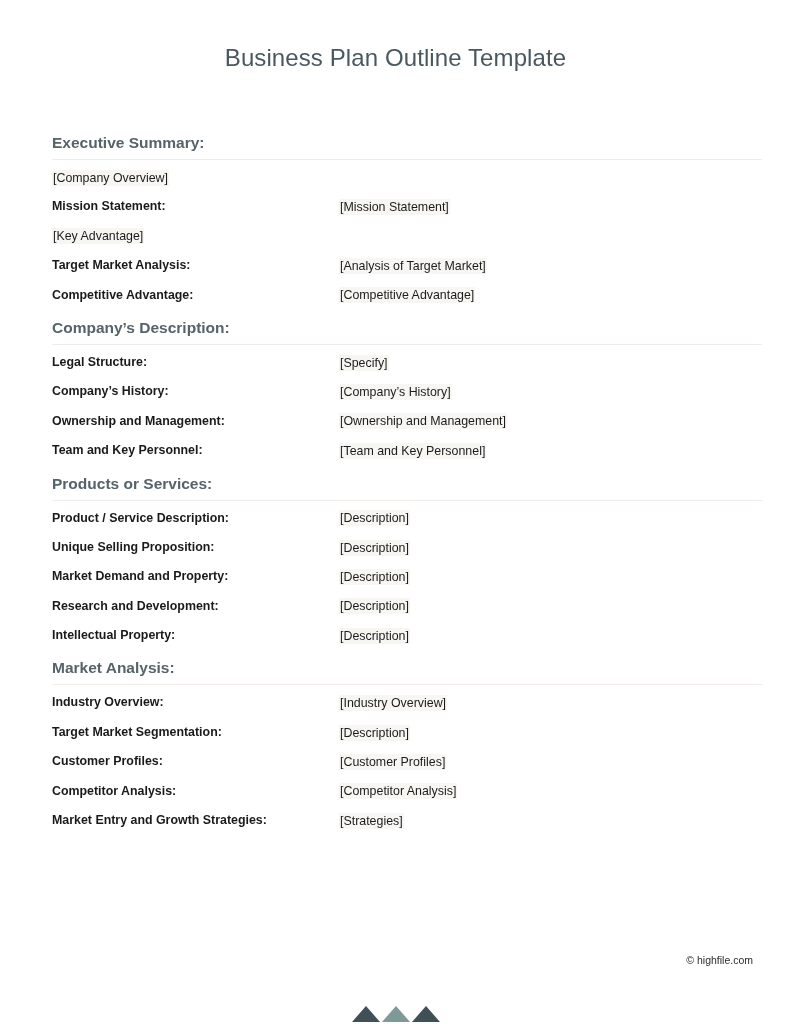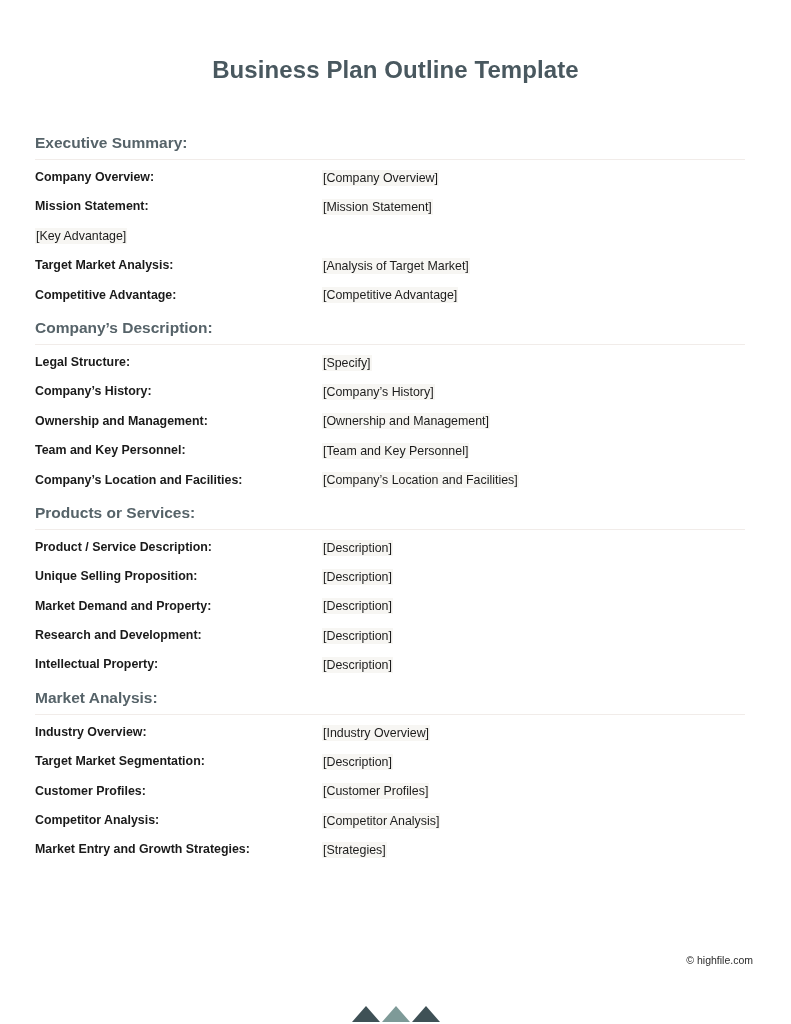--- a/index.html
+++ b/index.html
@@ -20,32 +20,32 @@
     position: absolute;
     left: 0; top: 0;
     width: 791px;
     height: 1024px;
     background: #ffffff;
   }
 
   .doc-title {
     position: absolute;
     left: 0;
-    top: 56px;
+    top: 44px;
     width: 791px;
     text-align: center;
     font-size: 24px;
-    font-weight: bold;
+    font-weight: normal;
     color: #49585f;
     letter-spacing: 0.1px;
   }
 
   .content {
     position: absolute;
-    left: 35px;
+    left: 52px;
     top: 125px;
     width: 710px;
   }
 
   .section { margin: 0; }
 
   .section-heading {
     font-size: 15.5px;
     font-weight: bold;
     color: #566369;
@@ -122,21 +122,20 @@
 
 <div class="page">
 
   <div class="doc-title">Business Plan Outline Template</div>
 
   <div class="content" id="sections-root">
       <div class="section">
         <div class="section-heading">Executive Summary:</div>
         <div class="section-rule"></div>
         <div class="row">
-          <div class="row-label">Company Overview:</div>
           <div class="row-value">[Company Overview]</div>
         </div>
         <div class="row">
           <div class="row-label">Mission Statement:</div>
           <div class="row-value">[Mission Statement]</div>
         </div>
         <div class="row">
           <div class="row-value">[Key Advantage]</div>
         </div>
         <div class="row">
@@ -159,24 +158,20 @@
           <div class="row-label">Company’s History:</div>
           <div class="row-value">[Company’s History]</div>
         </div>
         <div class="row">
           <div class="row-label">Ownership and Management:</div>
           <div class="row-value">[Ownership and Management]</div>
         </div>
         <div class="row">
           <div class="row-label">Team and Key Personnel:</div>
           <div class="row-value">[Team and Key Personnel]</div>
-        </div>
-        <div class="row">
-          <div class="row-label">Company’s Location and Facilities:</div>
-          <div class="row-value">[Company’s Location and Facilities]</div>
         </div>
       </div>
       <div class="section">
         <div class="section-heading">Products or Services:</div>
         <div class="section-rule"></div>
         <div class="row">
           <div class="row-label">Product / Service Description:</div>
           <div class="row-value">[Description]</div>
         </div>
         <div class="row">

